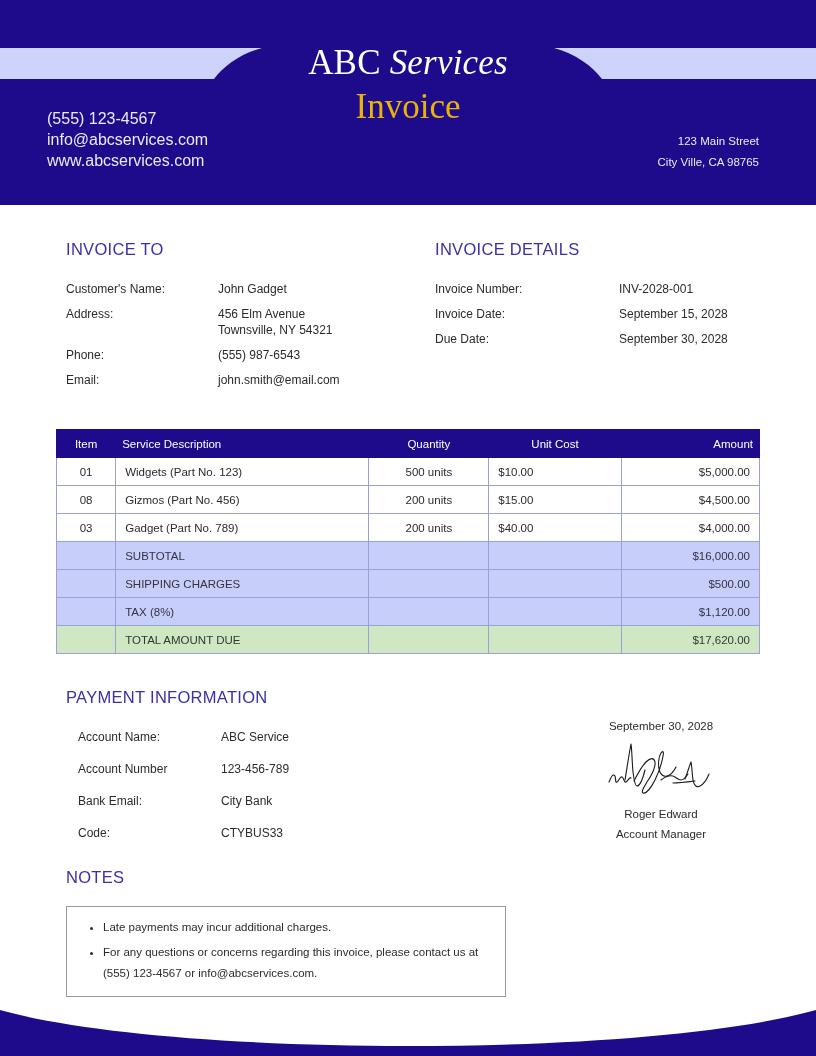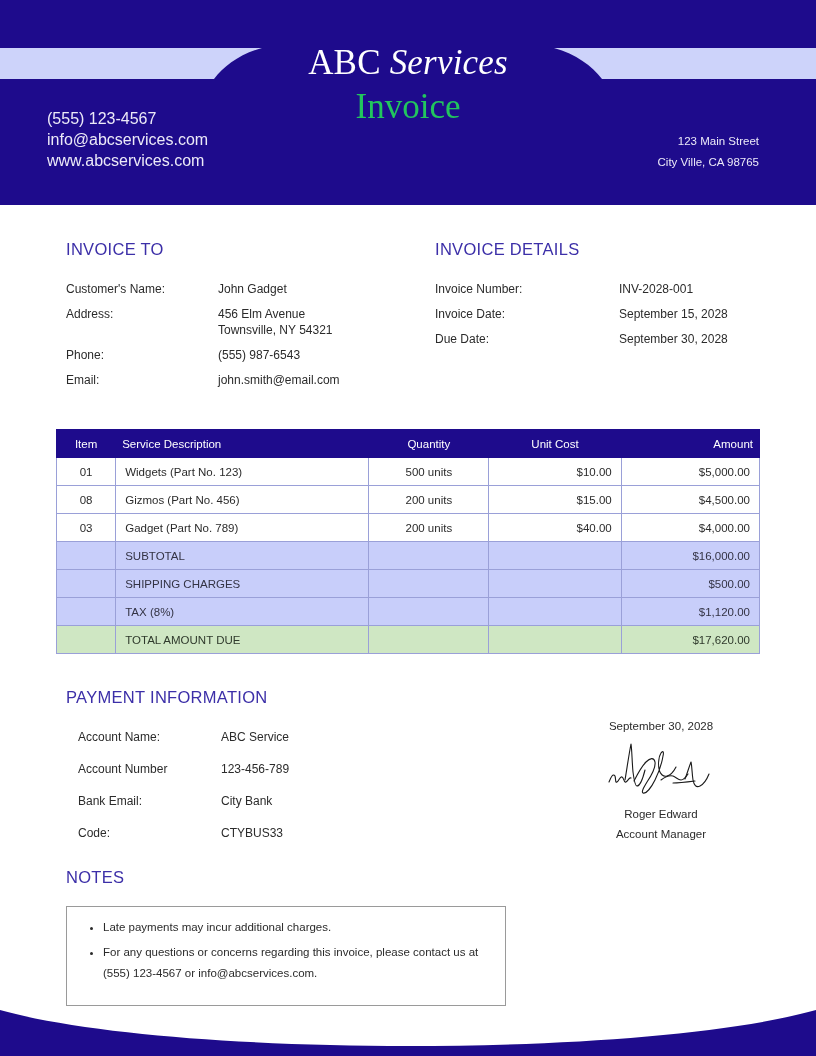--- a/index.html
+++ b/index.html
@@ -52,21 +52,21 @@
   .company-name .it {
     font-style: italic;
   }
   .doc-title {
     position: absolute;
     left: 0; top: 88px;
     width: 816px;
     text-align: center;
     font-family: "Liberation Serif", serif;
     font-size: 35px;
-    color: #22c55e;
+    color: #eab308;
     line-height: 1.1;
     z-index: 3;
   }
 
   .contact-left {
     position: absolute;
     left: 47px; top: 108px;
     font-size: 16px;
     color: #eceaf8;
     line-height: 21px;
@@ -141,21 +141,21 @@
   }
   .col-item    { width: 50px;  text-align: center; }
   .col-desc    { width: 268px; text-align: left; }
   .col-qty     { width: 117px; text-align: center; }
   .col-unit    { width: 132px; text-align: center; }
   .col-amount  { width: 135px; text-align: right; }
 
   td.c-item   { text-align: center; }
   td.c-desc   { text-align: left; }
   td.c-qty    { text-align: center; }
-  td.c-unit   { text-align: right; }
+  td.c-unit   { text-align: left; }
   td.c-amount { text-align: right; }
 
   tr.summary td { background: #c8cefa; color: #333344; }
   tr.total td   { background: #cfe7c3; color: #2f3a2c; }
 
   
   #payment-info { left: 66px; top: 688px; width: 400px; }
   #payment-rows { margin-left: 12px; }
   #payment-info .info-label { width: 143px; }
   #payment-info .info-row { margin-bottom: 16px; }
@@ -173,21 +173,21 @@
   .sign-img svg { display: block; margin: 0 auto; }
   .sign-name { line-height: 20px; }
 
   
   #notes-section { left: 66px; top: 868px; width: 460px; }
   .notes-box {
     margin-top: 19px;
     border: 1px solid #9a9a9a;
     width: 440px;
     box-sizing: border-box;
-    padding: 10px 8px 21px 8px;
+    padding: 10px 8px 12px 8px;
   }
   .notes-box ul {
     margin: 0;
     padding-left: 28px;
     font-size: 11.5px;
     color: #2b2b2b;
     line-height: 21px;
   }
   .notes-box li { margin-bottom: 4px; }
   .notes-box li:last-child { margin-bottom: 0; }

